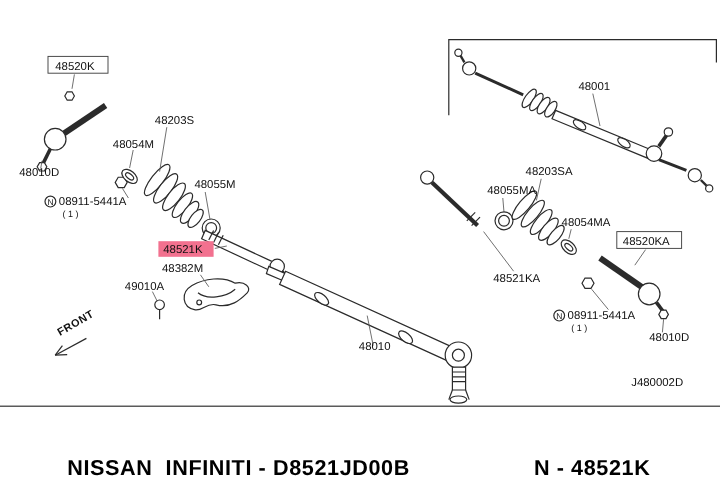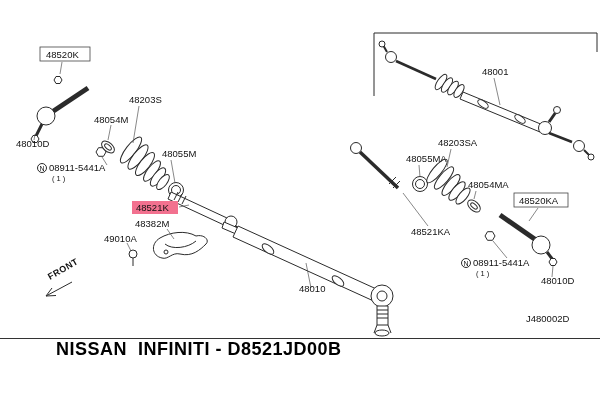--- a/index.html
+++ b/index.html
@@ -10,21 +10,21 @@
   svg text.qty{font-size:7.5px;}
   svg text.nmark{font-size:7px;}
   svg text.code{font-size:9.5px;}
   svg text.front{font-size:9px;font-weight:bold;letter-spacing:.5px;}
   .part{fill:#fff;stroke:#2b2b2b;stroke-width:1;}
   .ln{stroke:#2b2b2b;stroke-width:1;fill:none;}
   .thick{stroke:#2b2b2b;fill:none;}
   .leader{stroke:#555;stroke-width:.7;fill:none;}
   .labelbox{fill:none;stroke:#444;stroke-width:.8;}
   .footer{position:absolute;left:0;top:338px;width:600px;height:62px;
-          border-top:1.5px solid #333;display:flex;align-items:flex-start;background:#fff;}
+          border-top:1.5px solid #333;display:flex;align-items:flex-end;background:#fff;}
   .footer span{white-space:pre;color:#000;font-weight:bold;font-size:18px;letter-spacing:.5px;}
   .footer-left{margin-left:56px;}
   .footer-right{margin-left:auto;margin-right:58px;}
 </style>
 </head>
 <body>
 
 <div class="stage">
   <svg width="600" height="338" viewBox="0 0 600 338">
 
@@ -216,14 +216,15 @@
       <text x="473" y="266">08911-5441A</text>
       <text class="qty" x="476" y="276">( 1 )</text>
 
       <text x="541" y="284">48010D</text>
       <text class="code" x="526" y="322">J480002D</text>
     </g>
   </svg>
 
   <div class="footer">
     <span class="footer-left">NISSAN  INFINITI - D8521JD00B</span>
+    <span class="footer-right">N - 48521K</span>
   </div>
 </div>
 
 </body></html>

